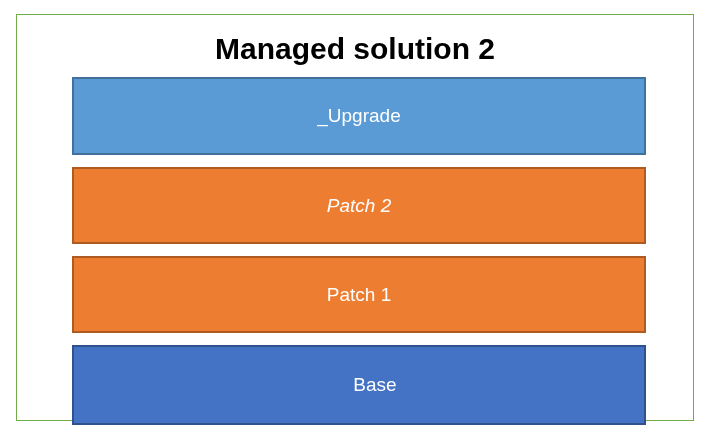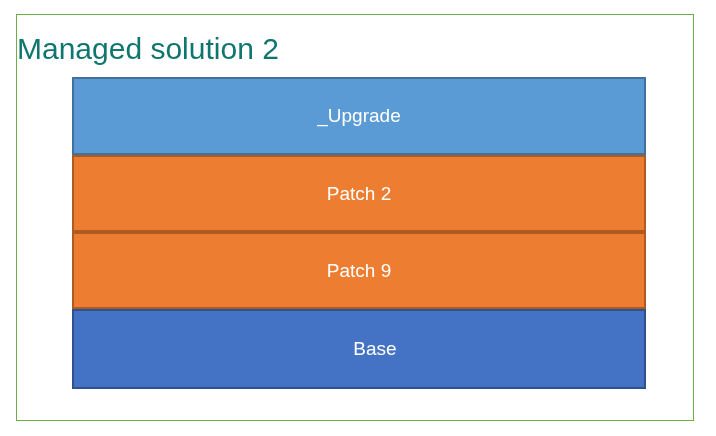--- a/index.html
+++ b/index.html
@@ -23,33 +23,34 @@
     height: 407px;
     box-sizing: border-box;
     border: 1.5px solid #70AD47; 
     background: #ffffff;
   }
   .title {
     position: absolute;
     top: 17px;
     left: 0;
     width: 100%;
+    text-align: center;
     font-size: 30px;
-    font-weight: normal;
-    color: #0f766e;
+    font-weight: bold;
+    color: #000000;
     letter-spacing: 0px;
   }
   .bars {
     position: absolute;
     left: 55px;
     top: 62px;
     width: 574px;
     display: flex;
     flex-direction: column;
-    gap: 0;
+    gap: 12px;
     justify-content: flex-end;
   }
   .bar {
     box-sizing: border-box;
     width: 100%;
     border: 2px solid transparent; 
     display: flex;
     align-items: center;
     justify-content: center;
   }
@@ -70,26 +71,26 @@
   <div class="frame" style="border-color: rgb(112, 173, 71); background: rgb(255, 255, 255);">
 
     <div class="title">Managed solution 2</div>
 
     <div class="bars">
 
       <div class="bar bar-1" style="background: rgb(91, 155, 213); border-color: rgb(65, 113, 156);">
         <span class="bar-label" style="color: rgb(255, 255, 255);">_Upgrade</span>
       </div>
 
-      <div class="bar bar-2" style="background: rgb(237, 125, 49); border-color: rgb(174, 90, 33);">
+      <div class="bar bar-2" style="background: rgb(237, 125, 49); border-color: rgb(174, 90, 33); font-style: italic;">
         <span class="bar-label" style="color: rgb(255, 255, 255);">Patch 2</span>
       </div>
 
       <div class="bar bar-3" style="background: rgb(237, 125, 49); border-color: rgb(174, 90, 33);">
-        <span class="bar-label" style="color: rgb(255, 255, 255);">Patch 9</span>
+        <span class="bar-label" style="color: rgb(255, 255, 255);">Patch 1</span>
       </div>
 
       <div class="bar bar-4" style="background: rgb(68, 114, 196); border-color: rgb(47, 82, 143);">
         <span class="bar-label" style="color: rgb(255, 255, 255); margin-left: 32px;">Base</span>
       </div>
 
     </div>
   </div>
 </div>
 

